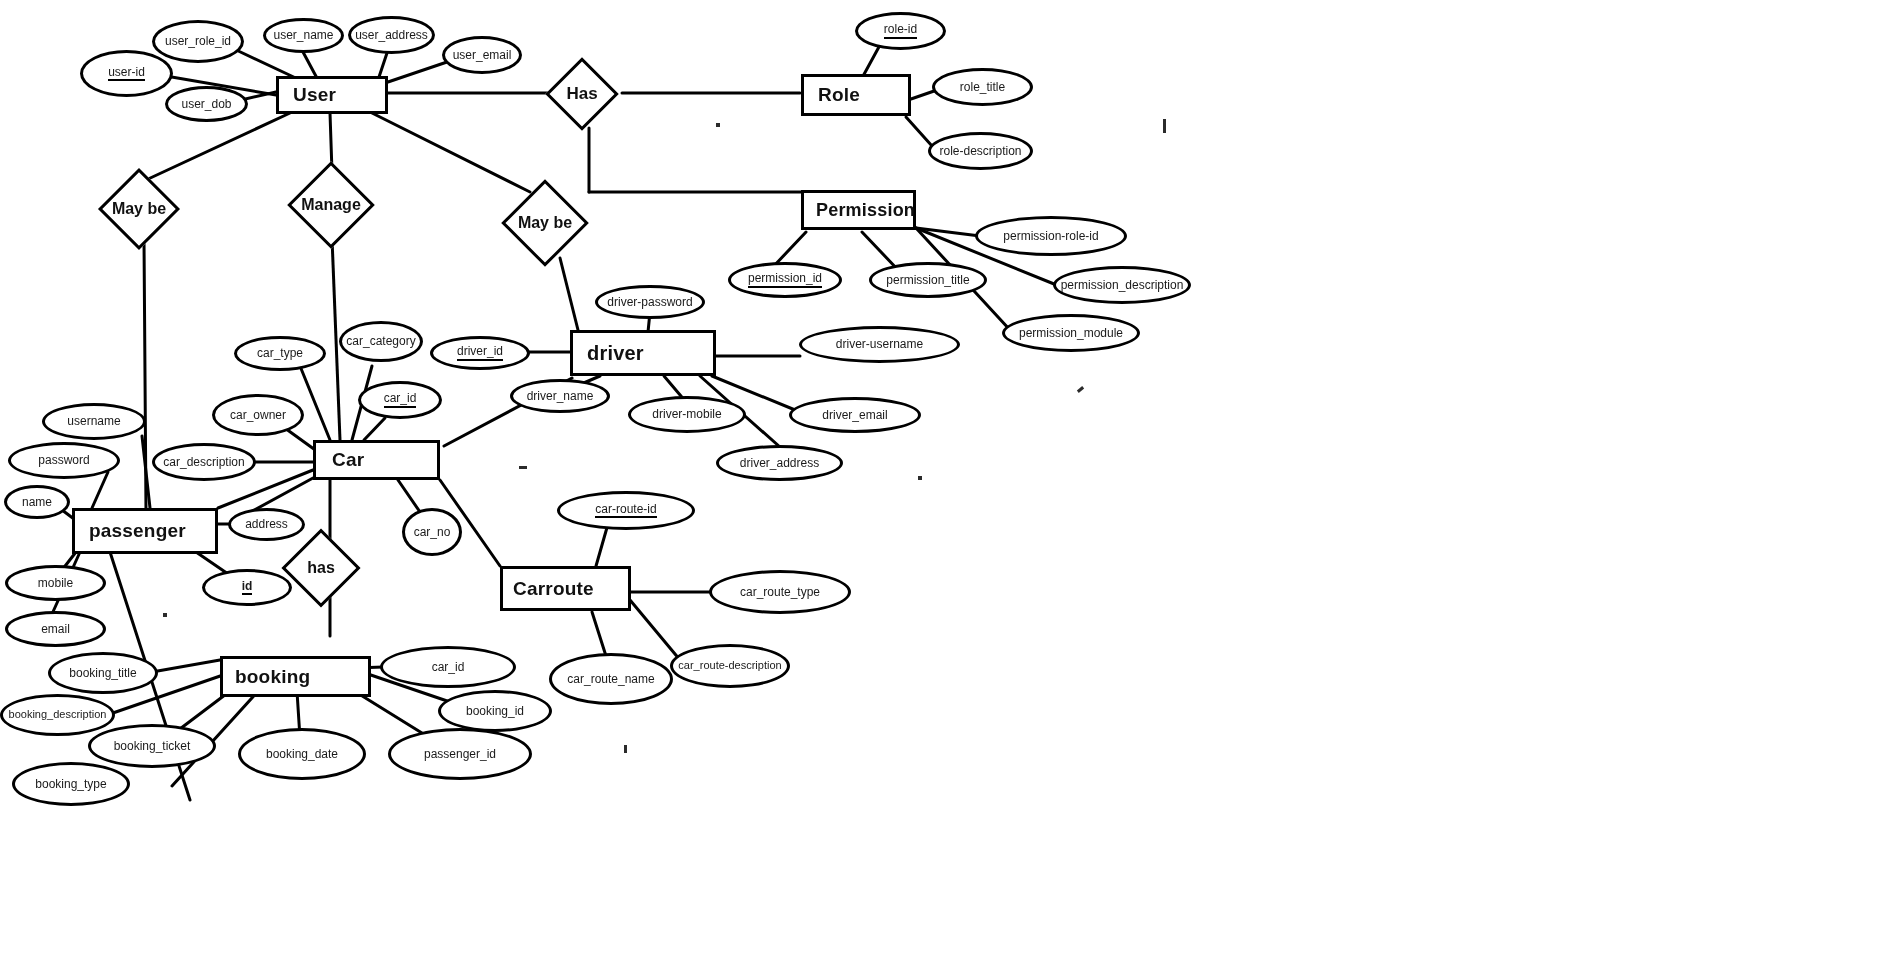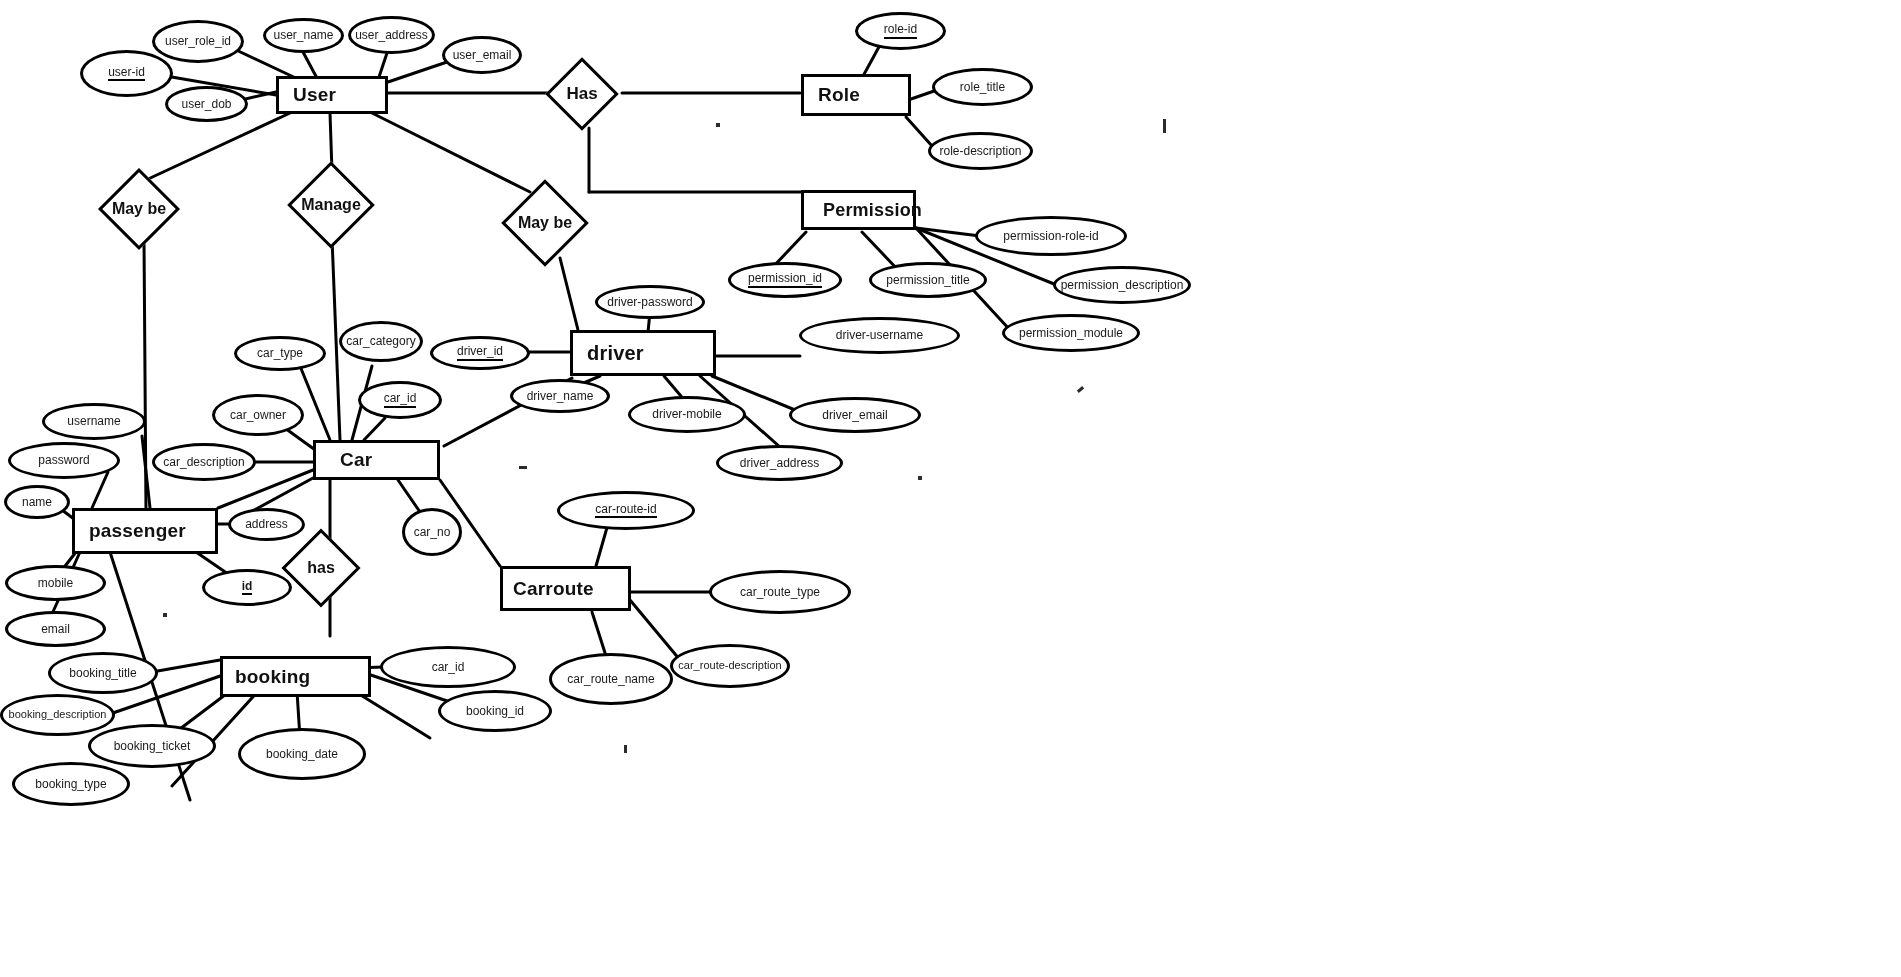--- a/index.html
+++ b/index.html
@@ -146,29 +146,29 @@
   </svg>
 
   <div class="node entity" style="left:276px;top:76px;width:112px;height:38px;font-size:19px;">
     <span>User</span>
   </div>
 
   <div class="node entity" style="left:801px;top:74px;width:110px;height:42px;font-size:19px;">
     <span>Role</span>
   </div>
 
-  <div class="node entity" style="left:801px;top:190px;width:115px;height:40px;font-size:18px;padding-left:19px;">
+  <div class="node entity" style="left:801px;top:190px;width:115px;height:40px;font-size:18px;padding-left:12px;">
     <span>Permission</span>
   </div>
 
   <div class="node entity" style="left:570px;top:330px;width:146px;height:46px;font-size:20px;">
     <span>driver</span>
   </div>
 
-  <div class="node entity" style="left:313px;top:440px;width:127px;height:40px;font-size:19px;padding-left:24px;">
+  <div class="node entity" style="left:313px;top:440px;width:127px;height:40px;font-size:19px;padding-left:16px;">
     <span>Car</span>
   </div>
 
   <div class="node entity" style="left:72px;top:508px;width:146px;height:46px;font-size:19px;">
     <span>passenger</span>
   </div>
 
   <div class="node entity" style="left:500px;top:566px;width:131px;height:45px;font-size:19px;padding-left:10px;">
     <span>Carroute</span>
   </div>
@@ -246,21 +246,21 @@
   <div class="node attr" style="left:1002px;top:314px;width:138px;height:38px;font-size:12px;">
     <span>permission_module</span>
   </div>
 
   <div class="node attr pk" style="left:430px;top:336px;width:100px;height:34px;font-size:12px;">
     <span>driver_id</span>
   </div>
   <div class="node attr" style="left:595px;top:285px;width:110px;height:34px;font-size:12px;">
     <span>driver-password</span>
   </div>
-  <div class="node attr" style="left:799px;top:317px;width:161px;height:37px;font-size:12px;">
+  <div class="node attr" style="left:799px;top:326px;width:161px;height:37px;font-size:12px;">
     <span>driver-username</span>
   </div>
   <div class="node attr" style="left:510px;top:379px;width:100px;height:34px;font-size:12px;">
     <span>driver_name</span>
   </div>
   <div class="node attr" style="left:628px;top:396px;width:118px;height:37px;font-size:12px;">
     <span>driver-mobile</span>
   </div>
   <div class="node attr" style="left:789px;top:397px;width:132px;height:36px;font-size:12px;">
     <span>driver_email</span>
@@ -336,20 +336,23 @@
     <span>booking_type</span>
   </div>
   <div class="node attr" style="left:238px;top:728px;width:128px;height:52px;font-size:12px;">
     <span>booking_date</span>
   </div>
   <div class="node attr" style="left:438px;top:690px;width:114px;height:42px;font-size:12px;">
     <span>booking_id</span>
   </div>
   <div class="node attr" style="left:380px;top:646px;width:136px;height:42px;font-size:12px;">
     <span>car_id</span>
+  </div>
+  <div class="node attr" style="left:388px;top:728px;width:144px;height:52px;font-size:12px;">
+    <span>passenger_id</span>
   </div>
 
   <div class="speck" style="left:716px;top:123px;width:4px;height:4px;"></div>
   <div class="speck" style="left:1163px;top:119px;width:3px;height:14px;"></div>
   <div class="speck" style="left:1077px;top:388px;width:7px;height:3px;transform:rotate(-40deg);"></div>
   <div class="speck" style="left:519px;top:466px;width:8px;height:3px;"></div>
   <div class="speck" style="left:918px;top:476px;width:4px;height:4px;"></div>
   <div class="speck" style="left:163px;top:613px;width:4px;height:4px;"></div>
   <div class="speck" style="left:624px;top:745px;width:3px;height:8px;"></div>
 

